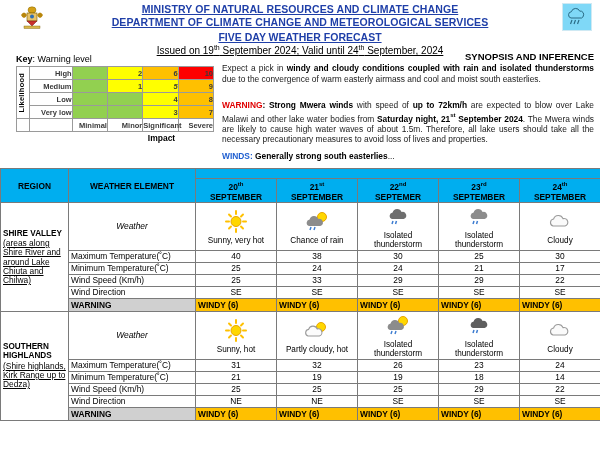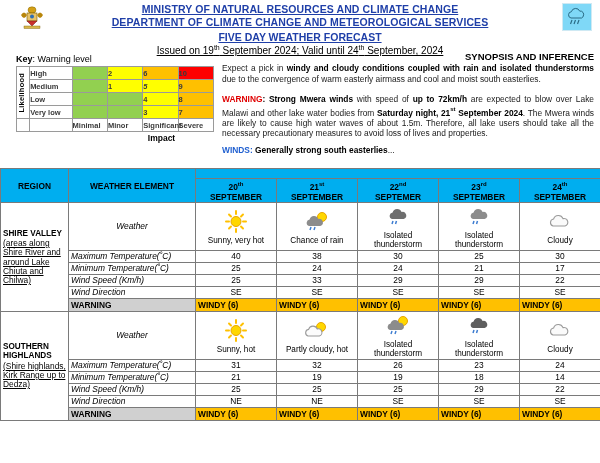--- a/index.html
+++ b/index.html
@@ -83,21 +83,21 @@
 
   table.matrix {
     border-collapse: collapse;
     width: 198px;
     table-layout: fixed;
   }
   table.matrix td {
     border: 1px solid #9a9a9a;
     height: 13px;
     font-size: 7.5px;
-    text-align: left;
+    text-align: right;
     vertical-align: middle;
     padding: 0;
     font-weight: bold;
     color: #3a3a3a;
   }
   td.lk-axis {
     width: 13px;
     border: 1px solid #9a9a9a;
     background: #fff;
   }
@@ -146,21 +146,21 @@
     color: #1a1a1a;
     text-align: justify;
   }
   .syn-head {
     font-weight: bold;
     font-size: 9.5px;
     color: #000;
     text-align: right;
     margin-bottom: 1px;
   }
-  .syn-para { margin: 0 0 10px 0; }
+  .syn-para { margin: 0 0 16px 0; }
   .syn-para b { font-weight: bold; color: #000; }
   .warn-word { color: #e00000; font-weight: bold; }
   .warn-para { margin: 0 0 6px 0; }
   .warn-para b { font-weight: bold; color: #000; }
   .winds-line { margin: 0; }
   .winds-label { color: #1F5FD0; font-weight: bold; }
   .winds-text { font-weight: bold; color: #000; }
   sup { font-size: 6px; vertical-align: super; }
 
   
@@ -212,21 +212,20 @@
     line-height: 9.4px;
     display: block;
     margin-bottom: 1px;
   }
   td.region .rdesc { display: block; text-decoration: underline; }
   td.elem-left {
     text-align: left;
     font-size: 8.4px;
     height: 12px;
     padding-left: 3px;
-    font-style: italic;
   }
   td.elem-warn {
     text-align: left;
     font-weight: bold;
     font-size: 8.6px;
     background: #D0D0D0;
     height: 13px;
     padding-left: 3px;
   }
   td.val {

